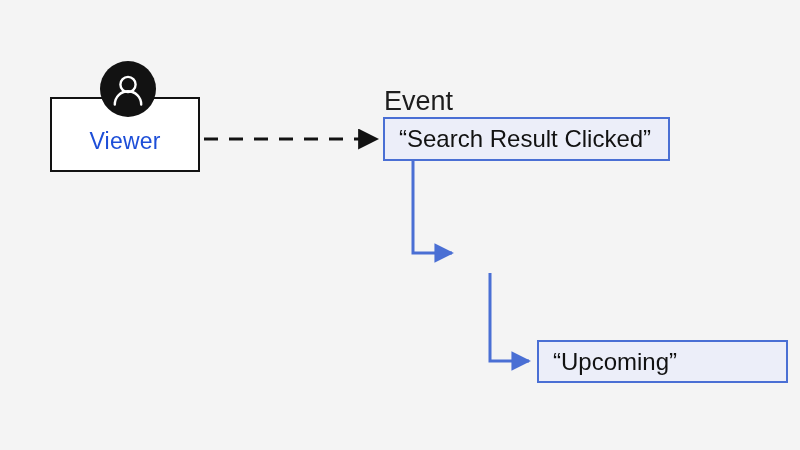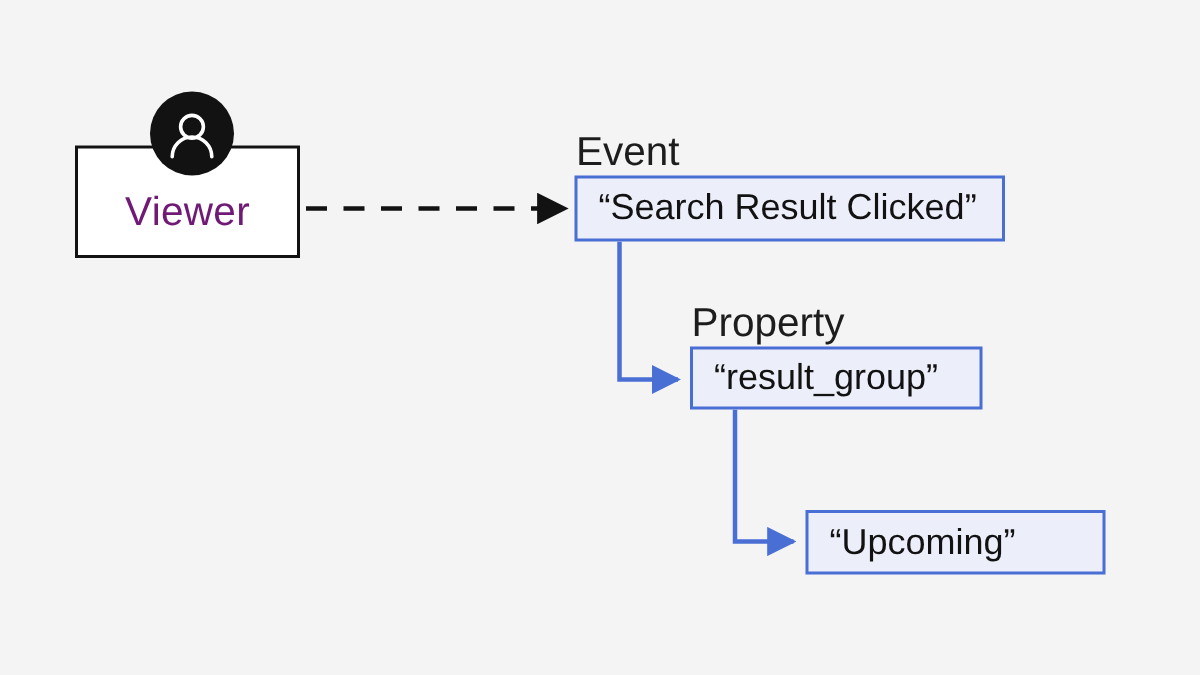--- a/index.html
+++ b/index.html
@@ -37,22 +37,22 @@
     width: 150px;
     height: 75px;
     background: #ffffff;
     border: 2px solid #121212;
     box-sizing: border-box;
     display: flex;
     align-items: center;
     justify-content: center;
   }
   .actor-label {
-    font-size: 27px;
-    color: #701a75;
+    font-size: 23px;
+    color: #1d4ed8;
     letter-spacing: 0.2px;
     line-height: 1;
     padding-top: 14px;
   }
   .actor-avatar {
     position: absolute;
     left: 100px;
     top: 61px;
     width: 56px;
     height: 56px;
@@ -89,21 +89,21 @@
     white-space: nowrap;
     z-index: 4;
   }
 
   #node-event      { left: 383px; top: 117px; width: 287px; height: 44px; }
   #caption-event   { left: 384px; top: 88px; }
 
   #node-property   { left: 460px; top: 231px; width: 195px; height: 42px; }
   #caption-property{ left: 461px; top: 202px; }
 
-  #node-value      { left: 537px; top: 340px; width: 200px; height: 43px; }
+  #node-value      { left: 537px; top: 340px; width: 251px; height: 43px; }
   #caption-value   { left: 538px; top: 309px; }
 </style>
 </head>
 <body>
 
 <div id="canvas">
 
   <svg class="svg-layer" viewBox="0 0 800 450">
     <defs>
       <marker id="arrow-black" viewBox="0 0 10 10" refX="9" refY="5" markerWidth="7" markerHeight="7" orient="auto-start-reverse">
@@ -136,22 +136,18 @@
       <circle cx="28" cy="23.5" r="7.6" fill="none" stroke="#ffffff" stroke-width="2.4"></circle>
       <path d="M 14.8 43.5 a 13.2 13.2 0 0 1 26.4 0" fill="none" stroke="#ffffff" stroke-width="2.4" stroke-linecap="round"></path>
     </svg>
   </div>
 
   <div class="node-caption" id="caption-event">Event</div>
   <div class="node" id="node-event">
     <span class="node-text">“Search Result Clicked”</span>
   </div>
 
-  <div class="node-caption" id="caption-property">Property</div>
-  <div class="node" id="node-property">
-    <span class="node-text">“result_group”</span>
-  </div>
 
   <div class="node" id="node-value">
     <span class="node-text">“Upcoming”</span>
   </div>
 
 </div>
 
 </body></html>

